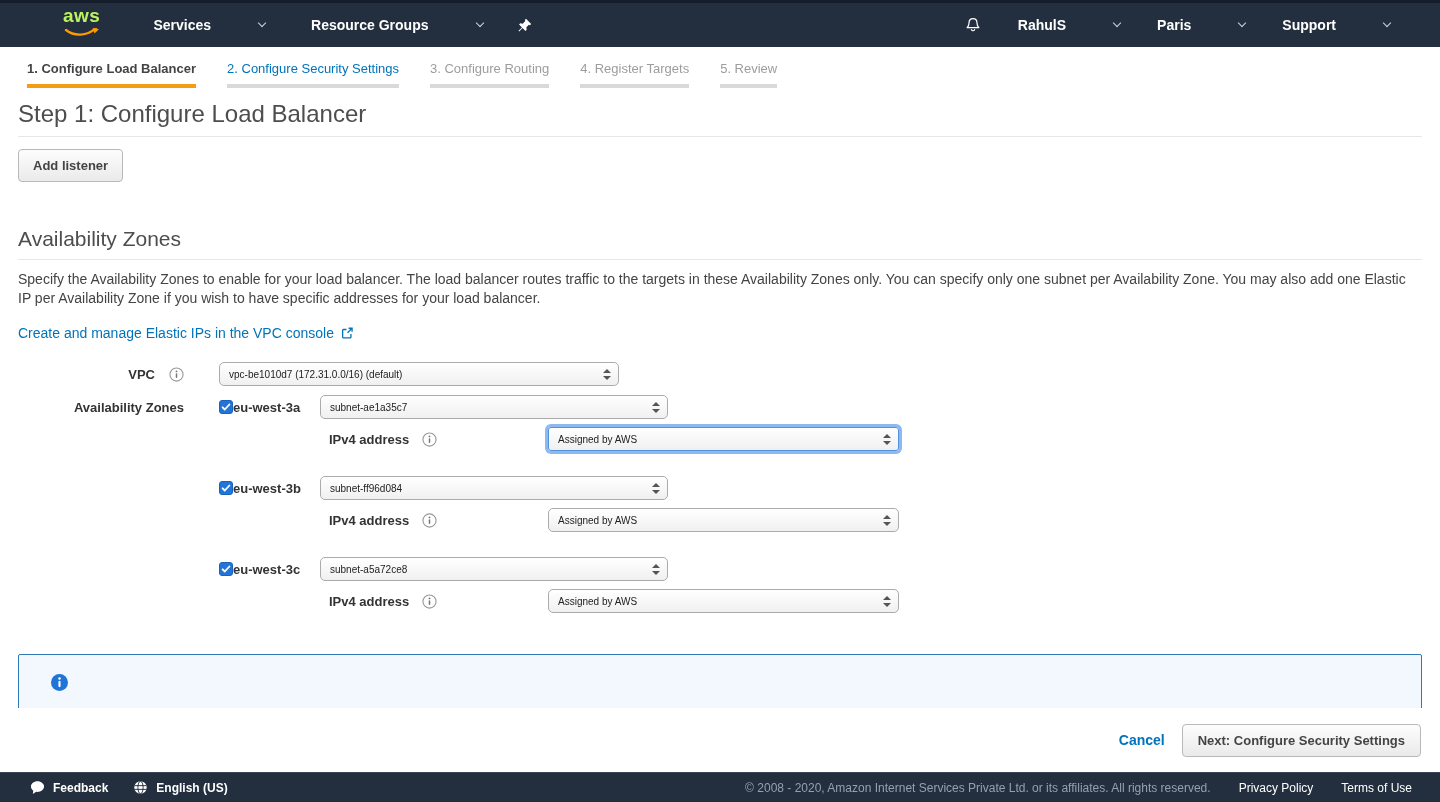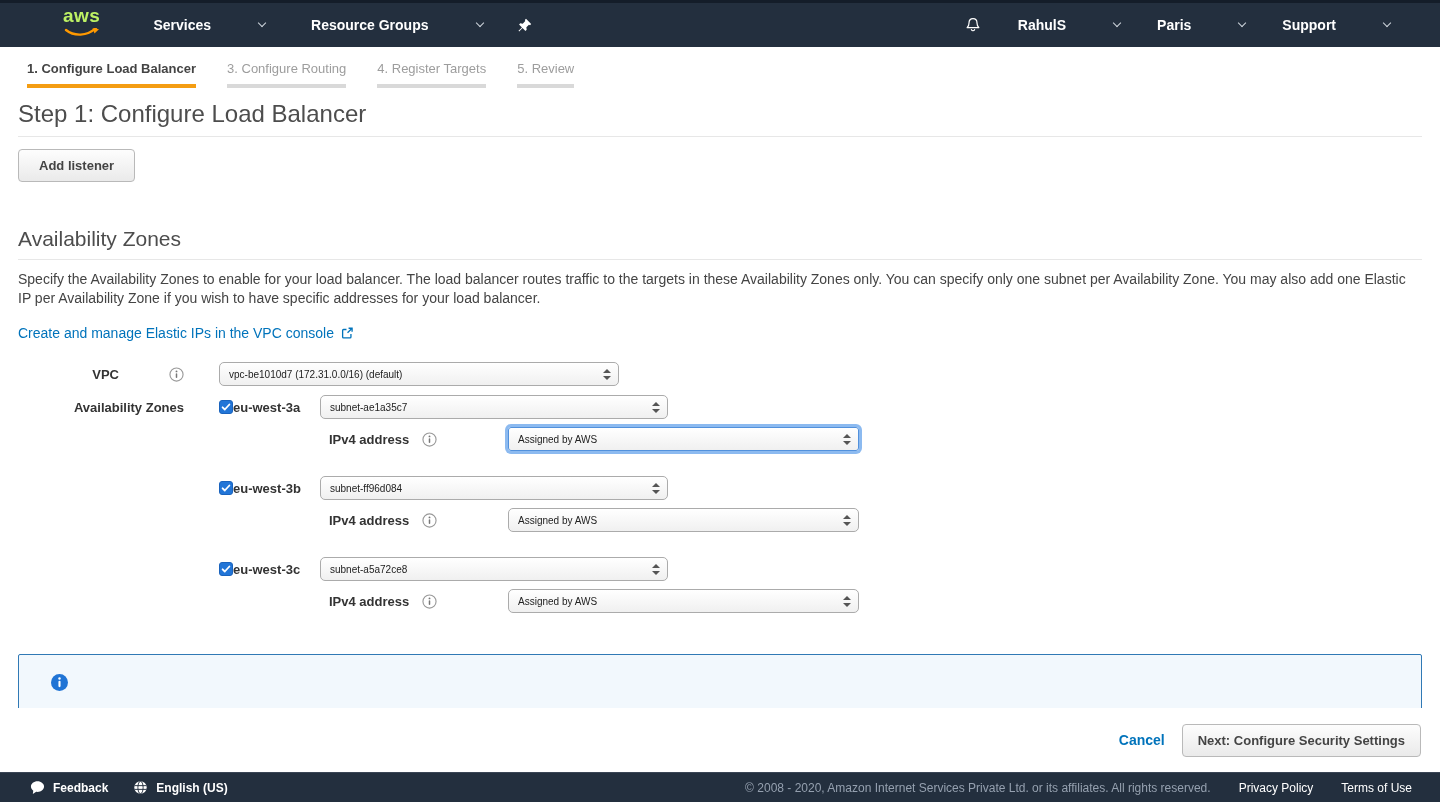--- a/index.html
+++ b/index.html
@@ -36,34 +36,34 @@
 
   
   .page-title { margin: 12px 18px 0; font-size: 24px; font-weight: normal; color: #4d4d4d; }
   .rule { border: none; border-top: 1px solid #e7e7e7; margin: 8px 18px 0; }
 
   
   .btn {
     display: inline-block; font-family: "Liberation Sans", sans-serif;
     font-size: 13px; font-weight: bold; color: #444;
     background: linear-gradient(#fdfdfd, #eaeaea); border: 1px solid #b9b9b9; border-radius: 4px;
-    padding: 8px 20px; cursor: pointer;
+    padding: 8px 14px; cursor: pointer;
   }
   .add-listener { margin: 12px 0 0 18px; }
 
   
   .section-heading { margin: 45px 18px 0; font-size: 21px; font-weight: normal; color: #4d4d4d; }
   .section-desc { margin: 10px 18px 0; font-size: 14px; color: #444; line-height: 19px; }
   .eip-link-row { margin: 17px 18px 0; display: flex; align-items: center; }
   .eip-link { font-size: 14px; color: #0073bb; text-decoration: none; cursor: pointer; }
   .ext-ico { margin-left: 6px; display: flex; }
 
   .form { margin-top: 21px; }
   .form-row { display: flex; }
-  .label-col { width: 184px; display: flex; justify-content: flex-end; align-items: center; gap: 36px; }
+  .label-col { width: 184px; display: flex; justify-content: flex-end; align-items: center; }
   .form-label { font-size: 13px; font-weight: bold; color: #333; }
   .info-ico { margin-left: 14px; display: flex; cursor: pointer; }
   .content-col { margin-left: 35px; }
 
   .sel {
     display: flex; align-items: center; justify-content: space-between;
     height: 24px; padding: 0 7px 0 9px;
     border: 1px solid #ababab; border-radius: 5px;
     background: linear-gradient(#ffffff, #f0f0f0);
     font-size: 10px; color: #222; cursor: pointer;
@@ -80,21 +80,21 @@
   .vpc-row { margin-top: 0; }
   .zone-block { margin-top: 9px; }
   .zone-block.gap { margin-top: 25px; }
   .zone-line { display: flex; align-items: center; }
   .checkbox {
     width: 14px; height: 14px; border-radius: 3px; background: #2275d7; border: 1px solid #1a63bd;
     display: flex; align-items: center; justify-content: center; cursor: pointer; flex: none;
   }
   .zone-name { font-size: 13px; font-weight: bold; color: #333; width: 74px; }
   .zone-line .subnet-select { margin-left: 13px; }
-  .ipv4-row { display: flex; align-items: center; margin-left: 110px; margin-top: 8px; }
+  .ipv4-row { display: flex; align-items: center; margin-left: 110px; margin-top: 8px; gap: 40px; }
   .ipv4-label-wrap { width: 179px; display: flex; align-items: center; }
   .ipv4-label-wrap .info-ico { margin-left: 13px; }
 
   
   .alert {
     margin: 41px 18px 0; border: 1px solid #3079b5; background: #f2f8fd; border-radius: 2px;
     padding: 16px 0 18px 32px; display: flex; align-items: flex-start;
   }
   .alert-ico { margin-top: 3px; display: flex; flex: none; }
   .alert-body { margin-left: 22px; }
@@ -171,20 +171,24 @@
         <span>Support</span>
         <span class="chev"></span>
       </div>
     </div>
   </header>
 
   
   <nav class="tabs">
     <div class="tab active">
       <span class="tab-label">1. Configure Load Balancer</span>
+      <span class="tab-underline"></span>
+    </div>
+    <div class="tab linked">
+      <span class="tab-label">2. Configure Security Settings</span>
       <span class="tab-underline"></span>
     </div>
     <div class="tab disabled">
       <span class="tab-label">3. Configure Routing</span>
       <span class="tab-underline"></span>
     </div>
     <div class="tab disabled">
       <span class="tab-label">4. Register Targets</span>
       <span class="tab-underline"></span>
     </div>

